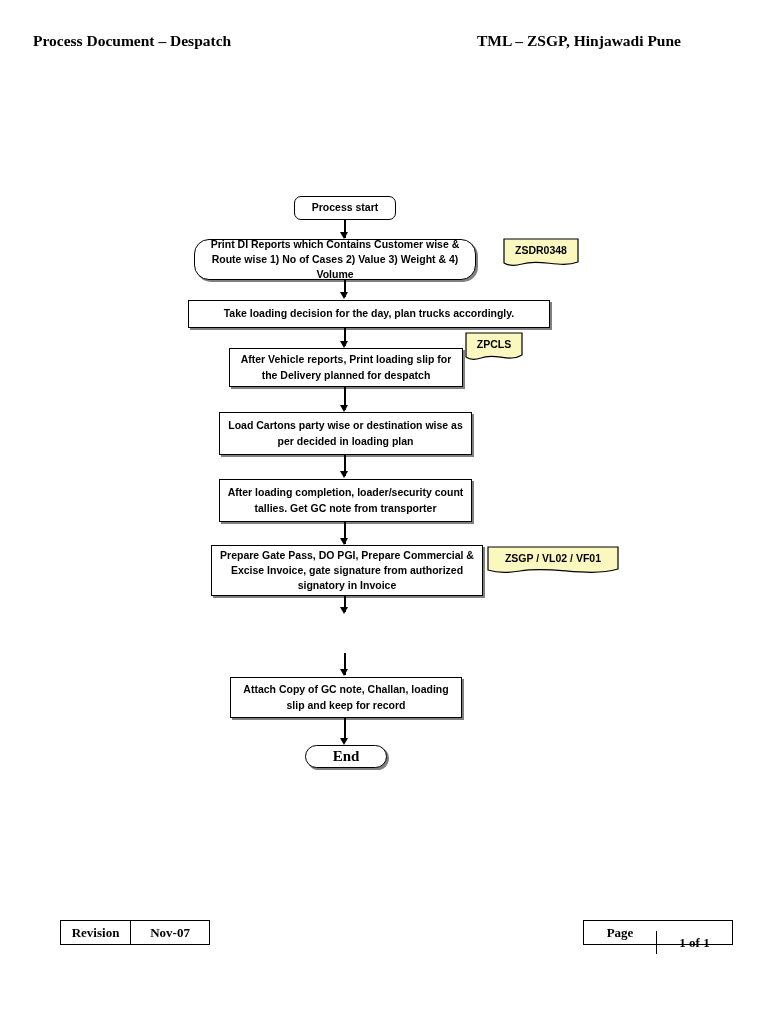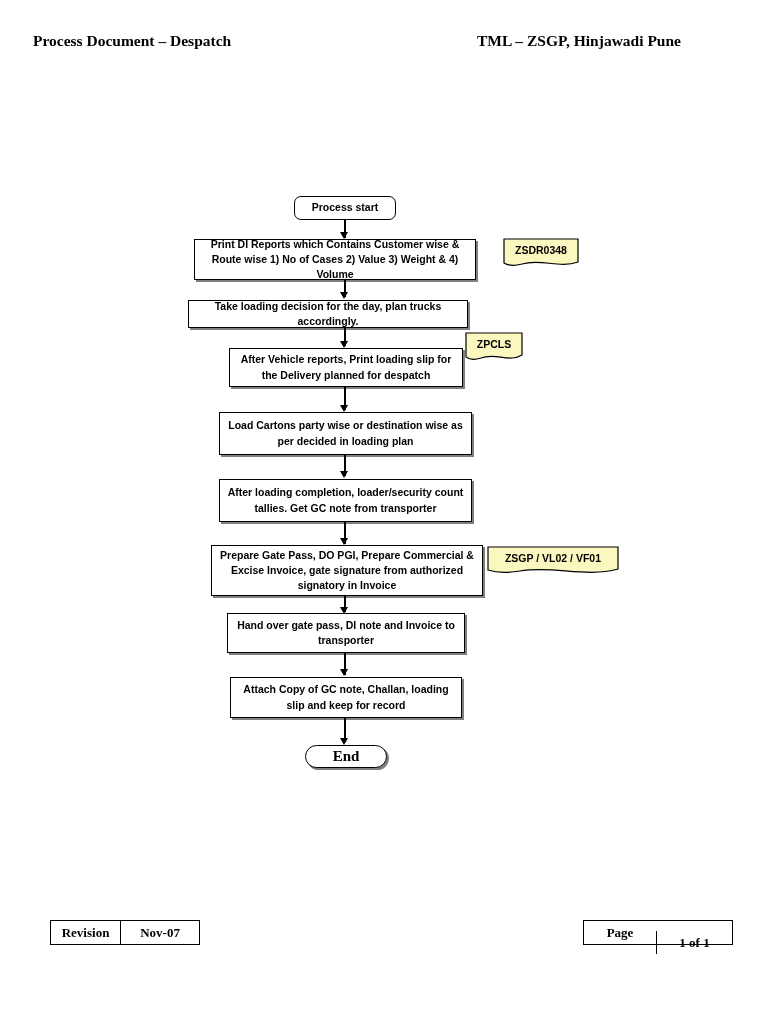--- a/index.html
+++ b/index.html
@@ -159,35 +159,35 @@
 
 <div class="flow">
 
   <div class="node terminator" style="left:294px; top:196px; width:102px; height:24px;">
     <span>Process start</span>
   </div>
 
   <div class="conn" style="left:344px; top:220px; height:18px;"></div>
   <div class="arrowhead" style="left:340px; top:232px;"></div>
 
-  <div class="node shadowed" style="left:194px; top:239px; width:282px; height:41px;">
+  <div class="node shadowed" style="left:194px; top:239px; width:282px; height:41px;border-radius:15px;">
     <span>Print DI Reports which Contains Customer wise &amp; Route wise 1) No of Cases 2) Value 3) Weight &amp; 4) Volume</span>
   </div>
 
   <div class="note" style="left:503px; top:238px; width:76px; height:32px;">
     <svg width="76" height="32" viewBox="0 0 76 32" aria-hidden="true">
       <path d="M1,1 L75,1 L75,24 C56,31 38,20 19,26 C12,28 6,28 1,25 Z" fill="#FAF8BE" stroke="#000000" stroke-width="1.2"></path>
     </svg>
     <div class="note-label">ZSDR0348</div>
   </div>
 
   <div class="conn" style="left:344px; top:280px; height:17px;"></div>
   <div class="arrowhead" style="left:340px; top:292px;"></div>
 
-  <div class="node shadowed" style="left:188px; top:300px; width:280px; height:28px;">
+  <div class="node shadowed" style="left:188px; top:300px; width:362px; height:28px;">
     <span>Take loading decision for the day, plan trucks accordingly.</span>
   </div>
 
   <div class="conn" style="left:344px; top:328px; height:18px;"></div>
   <div class="arrowhead" style="left:340px; top:341px;"></div>
 
   <div class="node shadowed" style="left:229px; top:348px; width:234px; height:39px;">
     <span>After Vehicle reports, Print loading slip for the Delivery planned for despatch</span>
   </div>
 
@@ -222,41 +222,38 @@
   <div class="note" style="left:487px; top:546px; width:132px; height:32px;">
     <svg width="132" height="32" viewBox="0 0 132 32" aria-hidden="true">
       <path d="M1,1 L131,1 L131,23 C98,32 66,19 33,25 C21,27 10,27 1,24 Z" fill="#FAF8BE" stroke="#000000" stroke-width="1.2"></path>
     </svg>
     <div class="note-label">ZSGP / VL02 / VF01</div>
   </div>
 
   <div class="conn" style="left:344px; top:596px; height:16px;"></div>
   <div class="arrowhead" style="left:340px; top:607px;"></div>
 
-  <div class="node shadowed" style="left:227px; top:613px; width:238px; height:40px;">
-    <span>Hand over gate pass, DI note and Invoice to transporter</span>
-  </div>
 
   <div class="conn" style="left:344px; top:653px; height:22px;"></div>
   <div class="arrowhead" style="left:340px; top:669px;"></div>
 
   <div class="node shadowed" style="left:230px; top:677px; width:232px; height:41px;">
     <span>Attach Copy of GC note, Challan, loading slip and keep for record</span>
   </div>
 
   <div class="conn" style="left:344px; top:718px; height:24px;"></div>
   <div class="arrowhead" style="left:340px; top:738px;"></div>
 
   <div class="node terminator-end shadowed" style="left:305px; top:745px; width:82px; height:23px;">
     <span>End</span>
   </div>
 
 </div>
 
-<div class="footer-table" style="left:50px; top:920px; width:150px; height:25px;">
+<div class="footer-table" style="left:60px; top:920px; width:150px; height:25px;">
   <div class="cell" style="width:70px;">Revision</div>
   <div class="cell" style="width:80px;">Nov-07</div>
 </div>
 
 <div class="footer-table" style="left:583px; top:920px; width:150px; height:25px;">
   <div class="cell" style="width:73px;">Page</div>
   <div class="cell" style="width:77px;margin-top:10px;">1 of 1</div>
 </div>
 
 </body></html>

